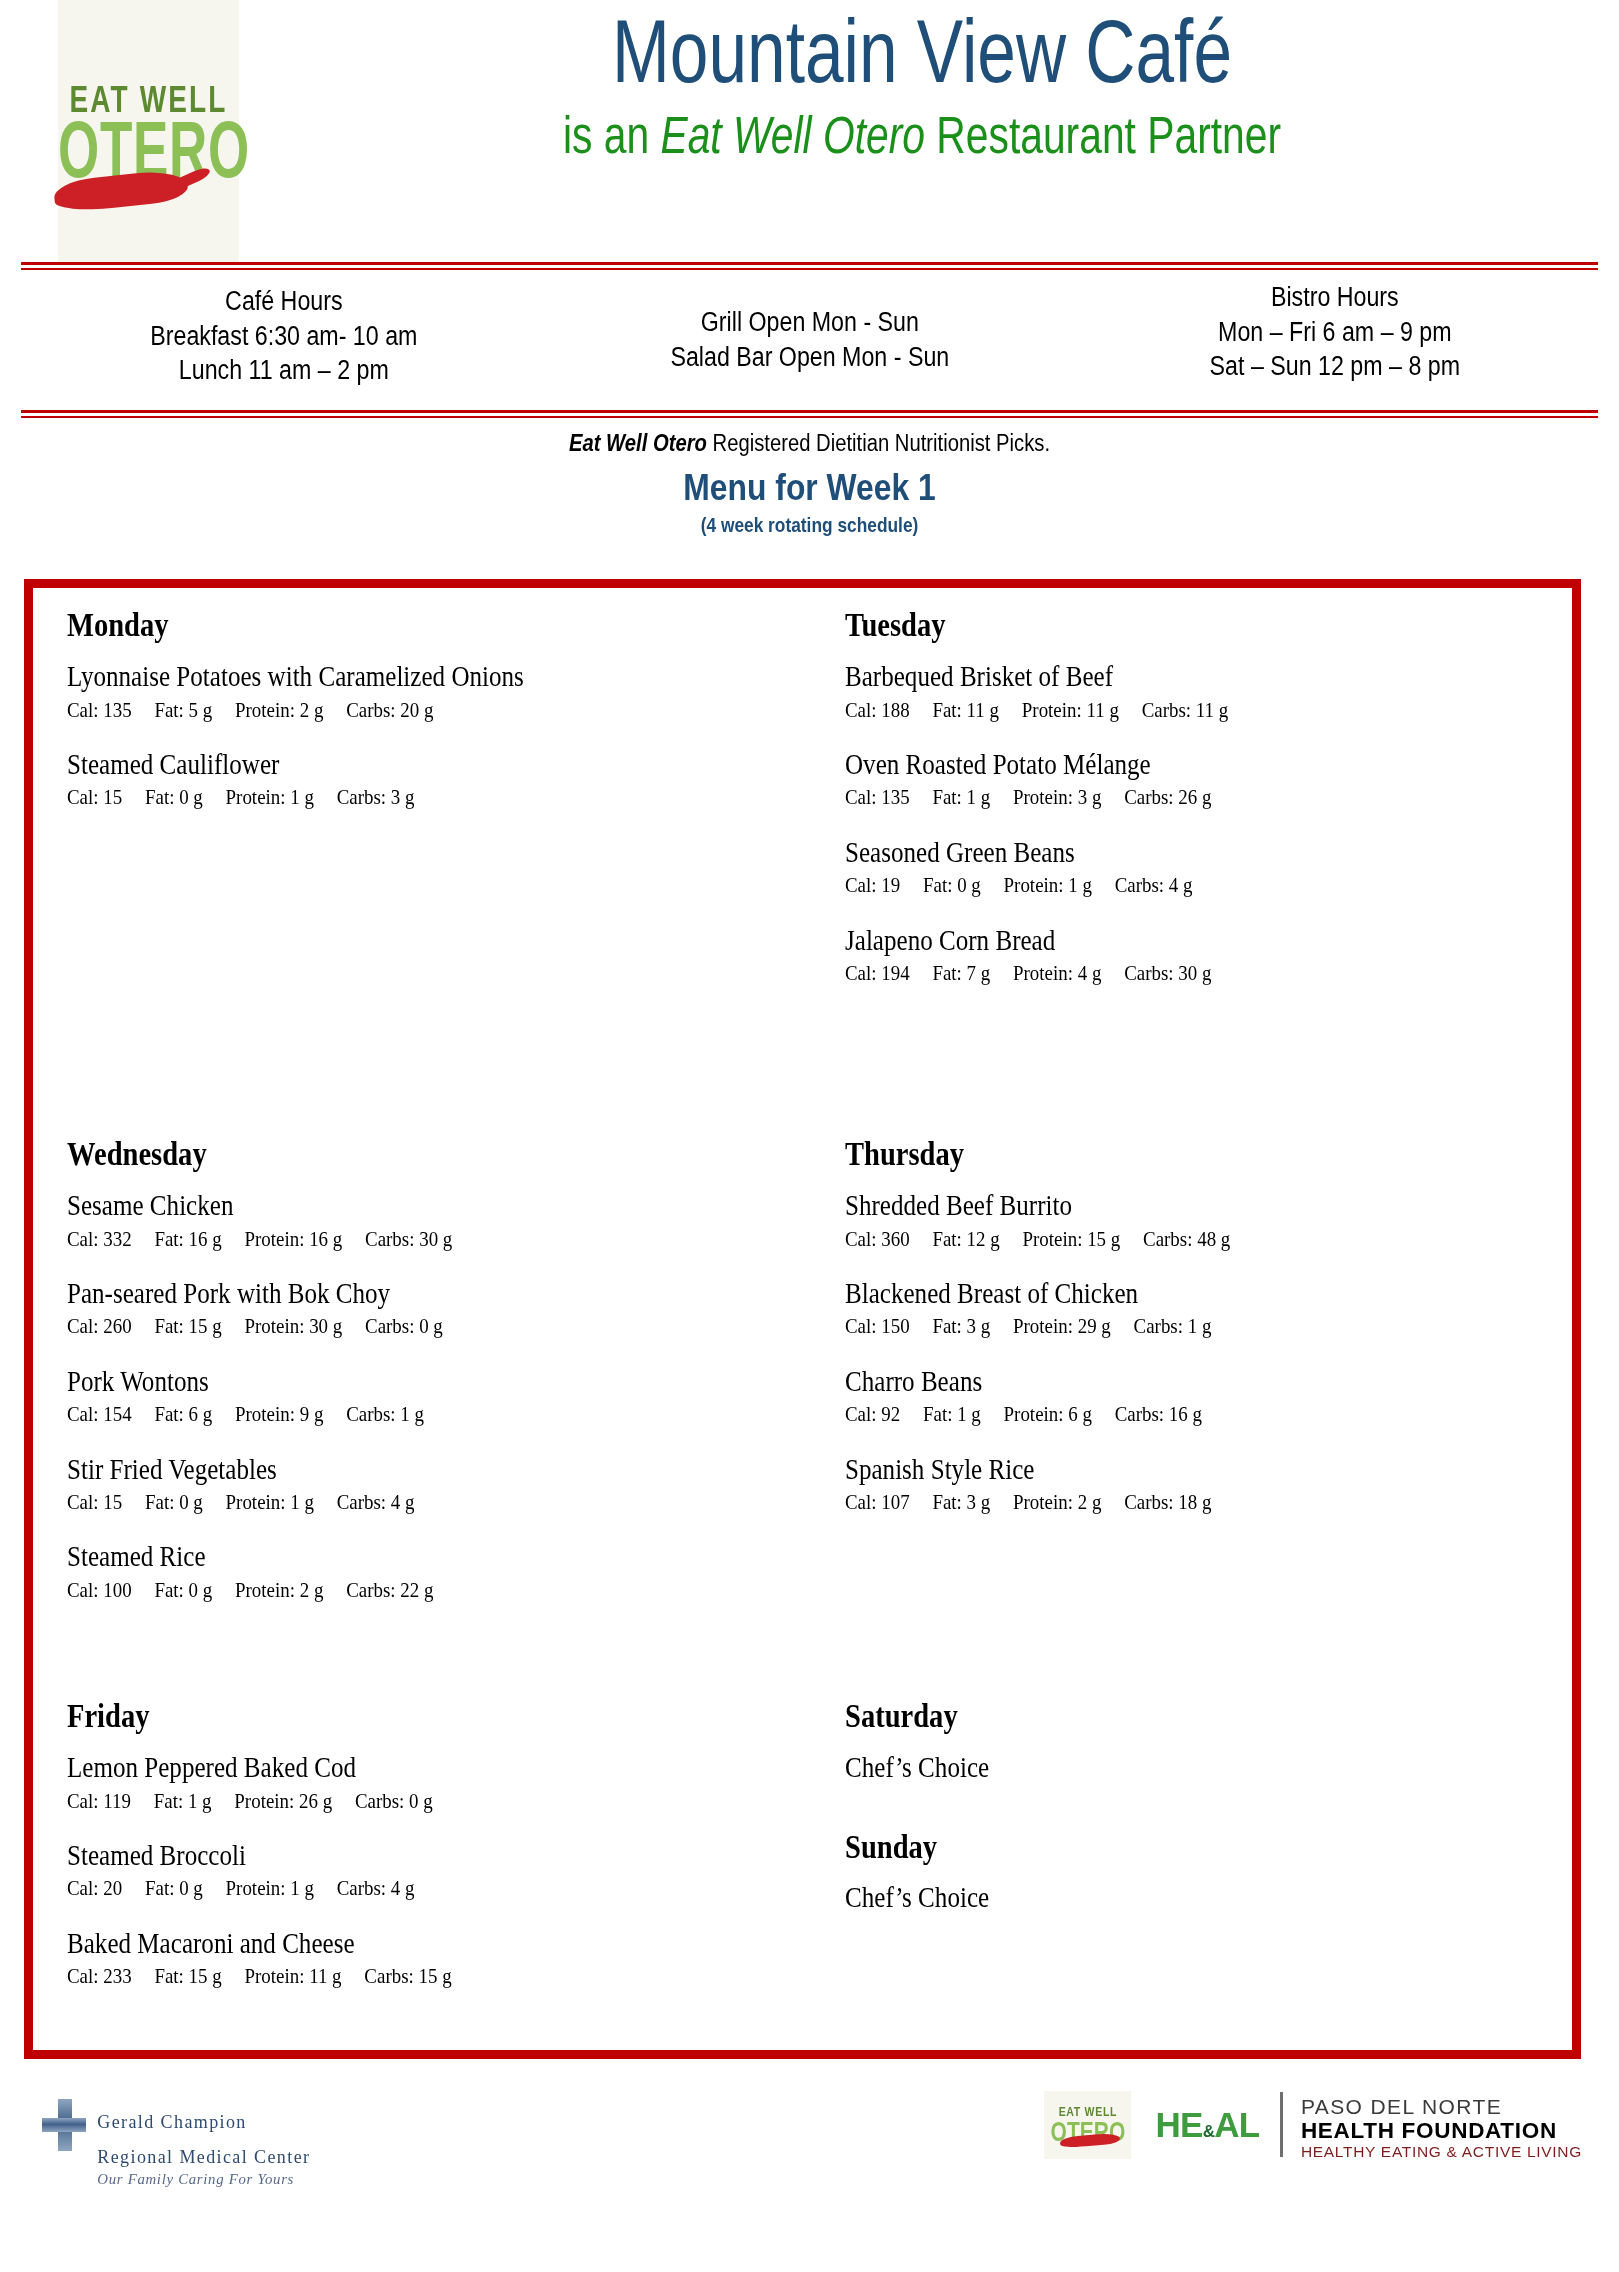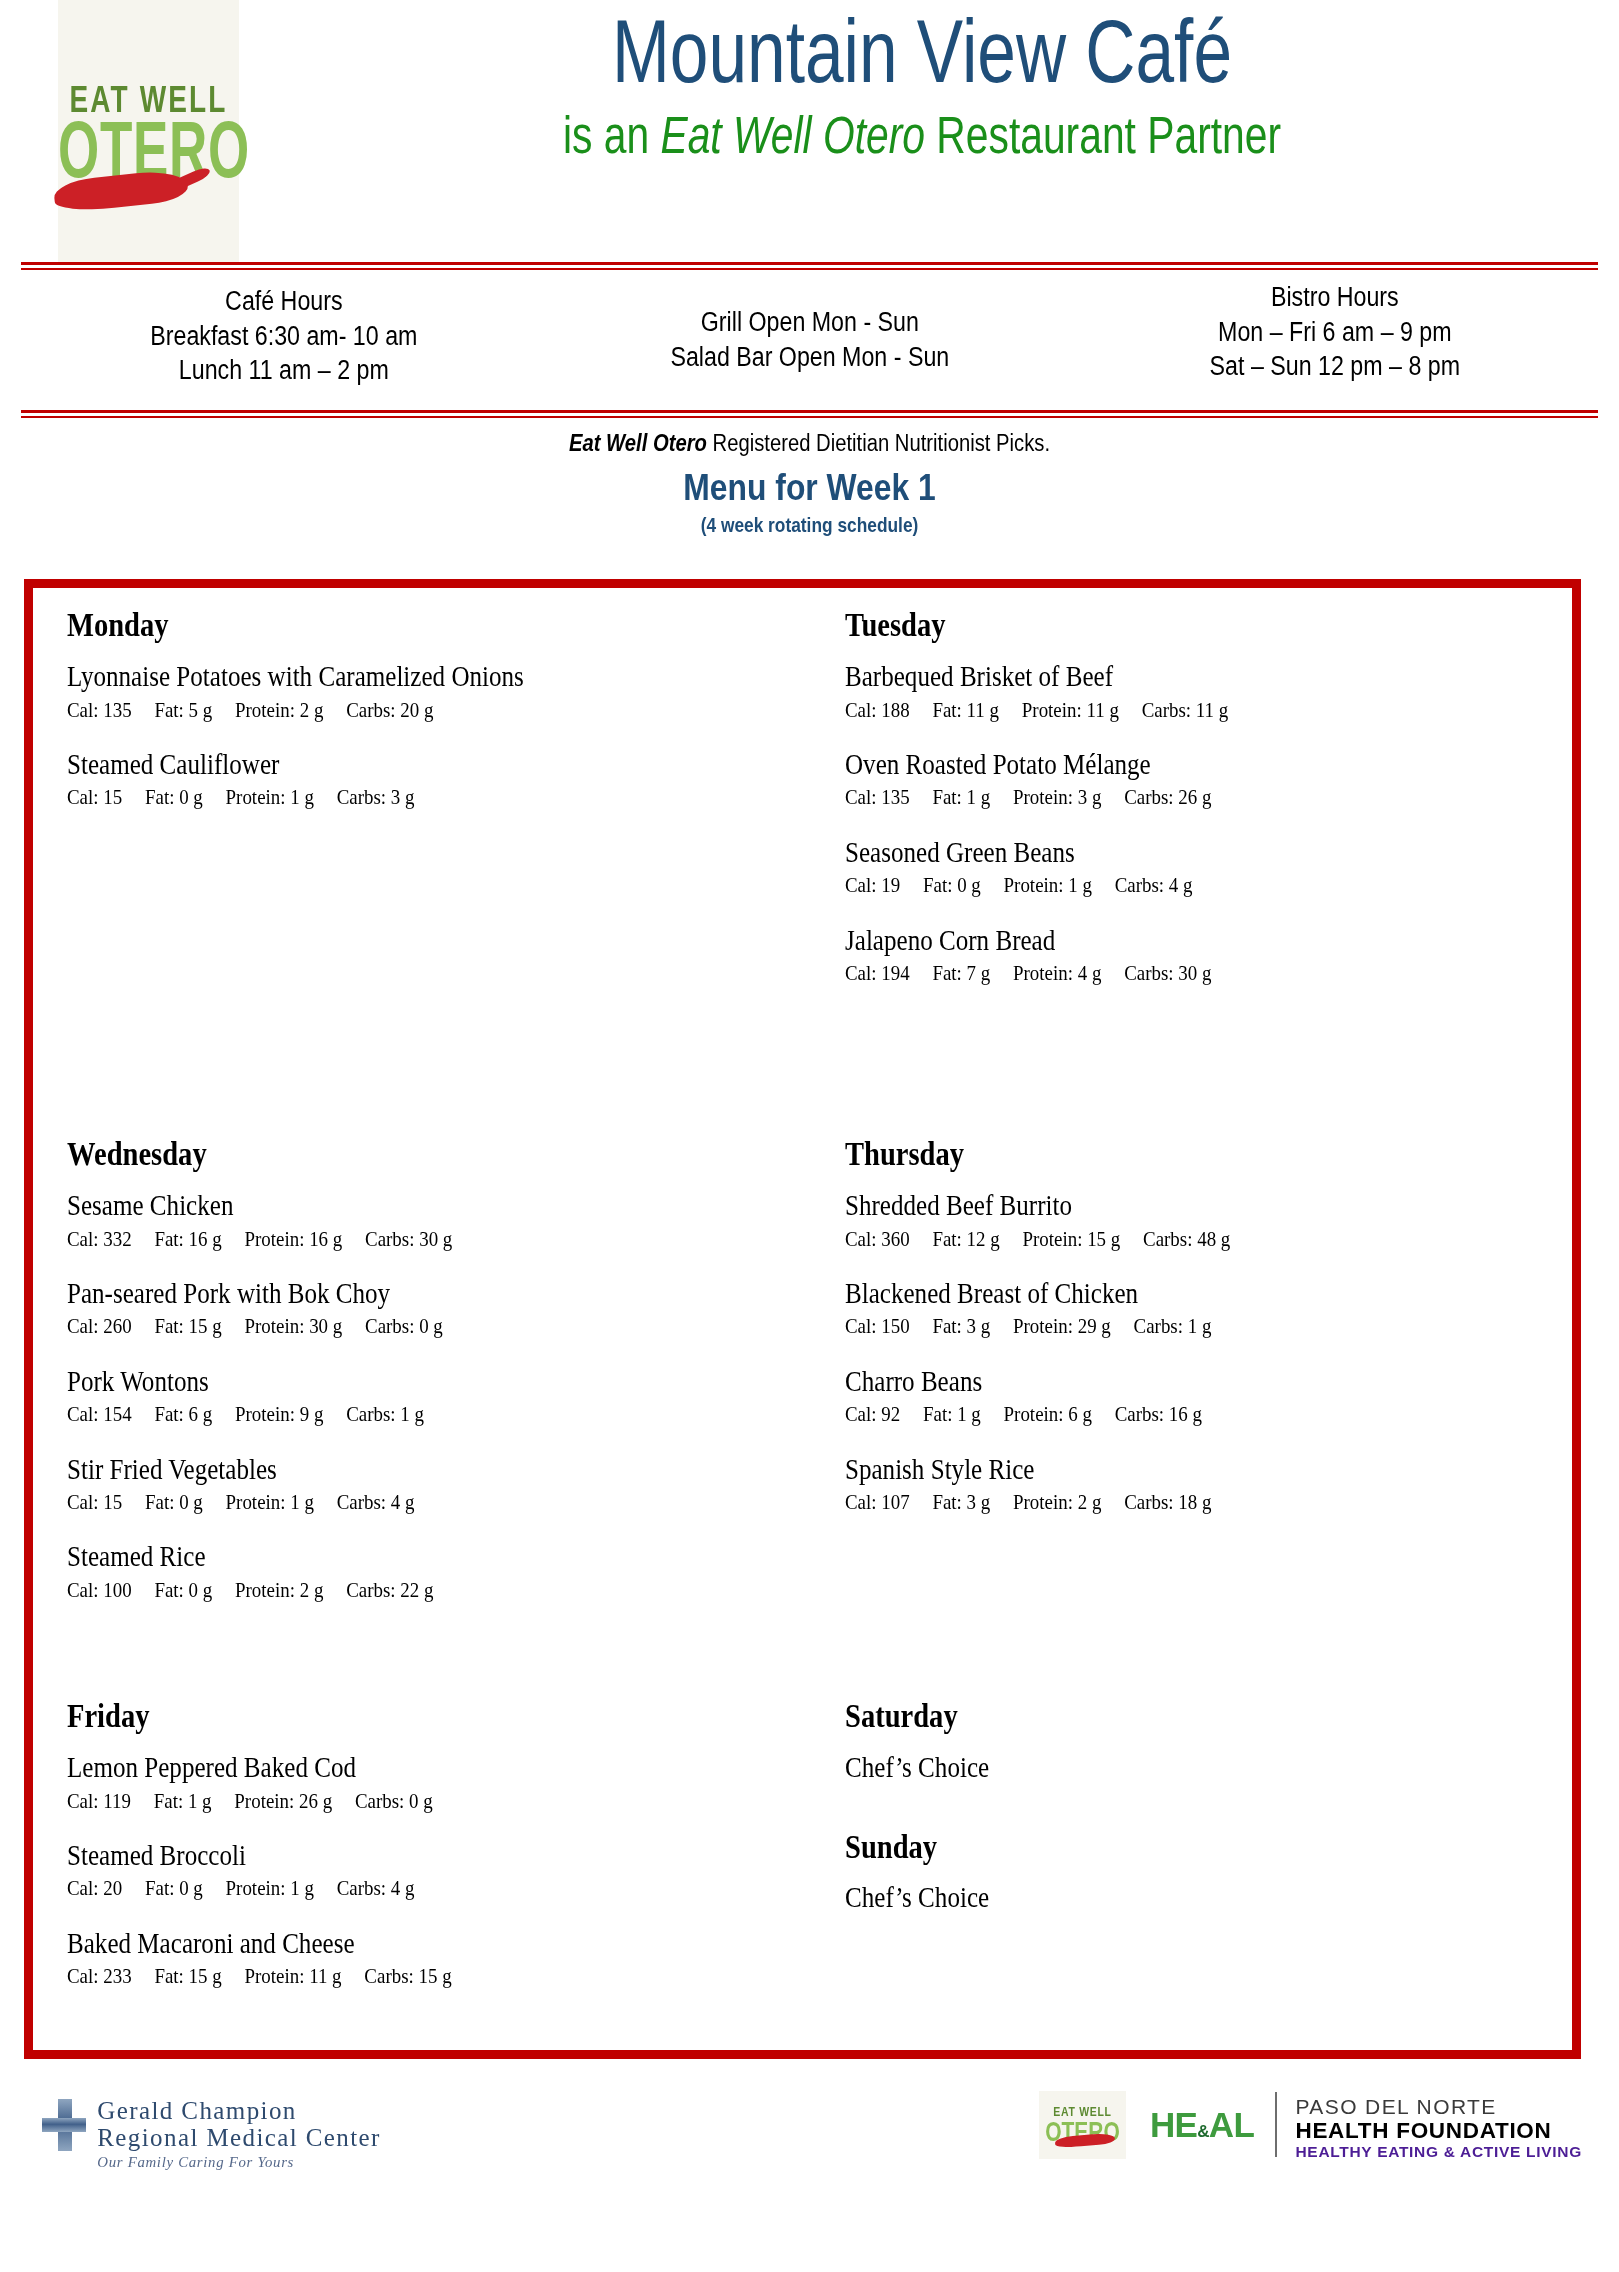--- a/index.html
+++ b/index.html
@@ -287,23 +287,24 @@
   }
   .gc-cross:before, .gc-cross:after {
     content: "";
     position: absolute;
     background: linear-gradient(180deg, #8FA6C0 0%, #41608A 45%, #8FA6C0 100%);
   }
   .gc-cross:before { left: 15.5px; top: 0;    width: 14px; height: 52px; }
   .gc-cross:after  { left: 0;    top: 18.3px; width: 44px; height: 14px; }
   .gc-text { font-family: "Liberation Serif", serif; color: #2E4A6E; }
   .gc-l1, .gc-l2 {
-    font-size: 25px;
+    font-size: 18px;
     letter-spacing: 1.4px;
     line-height: 1.1;
+    margin-top: 16px;
   }
   .gc-tag {
     font-family: "Liberation Serif", serif;
     font-style: italic;
     font-size: 14.8px;
     color: #55688A;
     margin-top: 2.8px;
     letter-spacing: 0.7px;
   }
 
@@ -373,23 +374,23 @@
     font-weight: normal;
   }
   .pdn-l2 {
     font-size: 22.5px;
     color: #000000;
     letter-spacing: 0.7px;
     font-weight: bold;
   }
   .pdn-l3 {
     font-size: 15.5px;
-    color: #4c1d95;
+    color: #7f1d1d;
     letter-spacing: 0.7px;
-    font-weight: bold;
+    font-weight: normal;
     margin-top: 1.4px;
   }
 </style>
 </head>
 <body>
 
 <div class="header">
 
   <div class="logo-box">
     <div class="ewo-logo">

